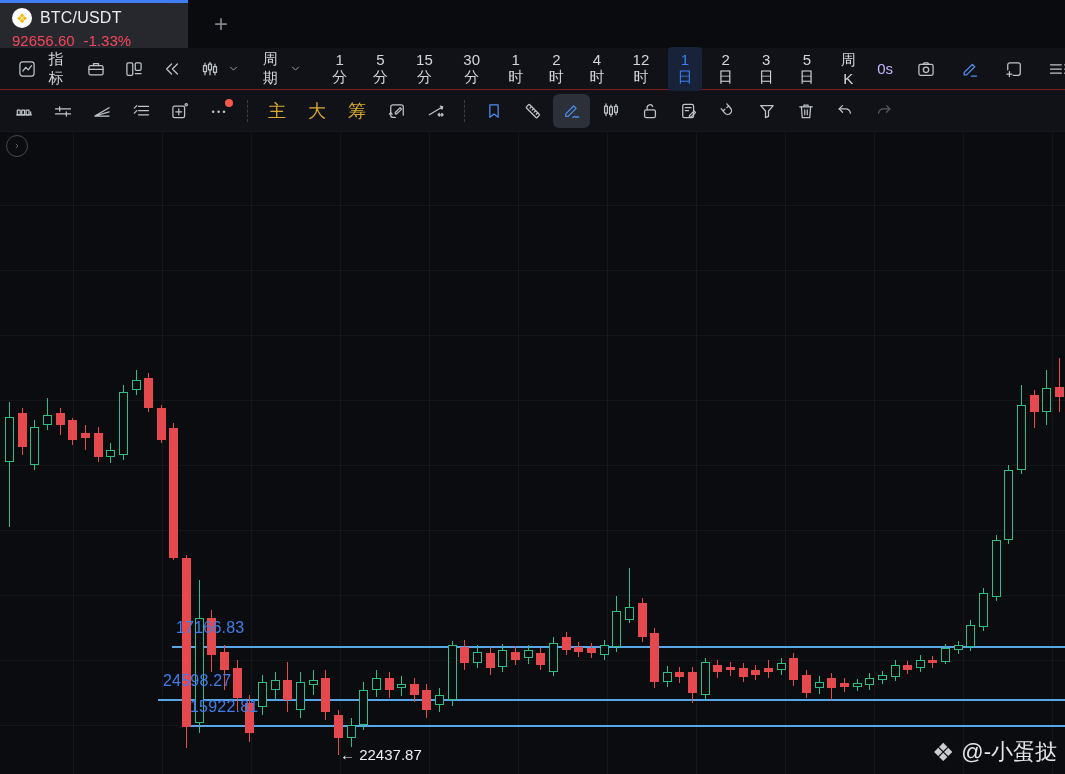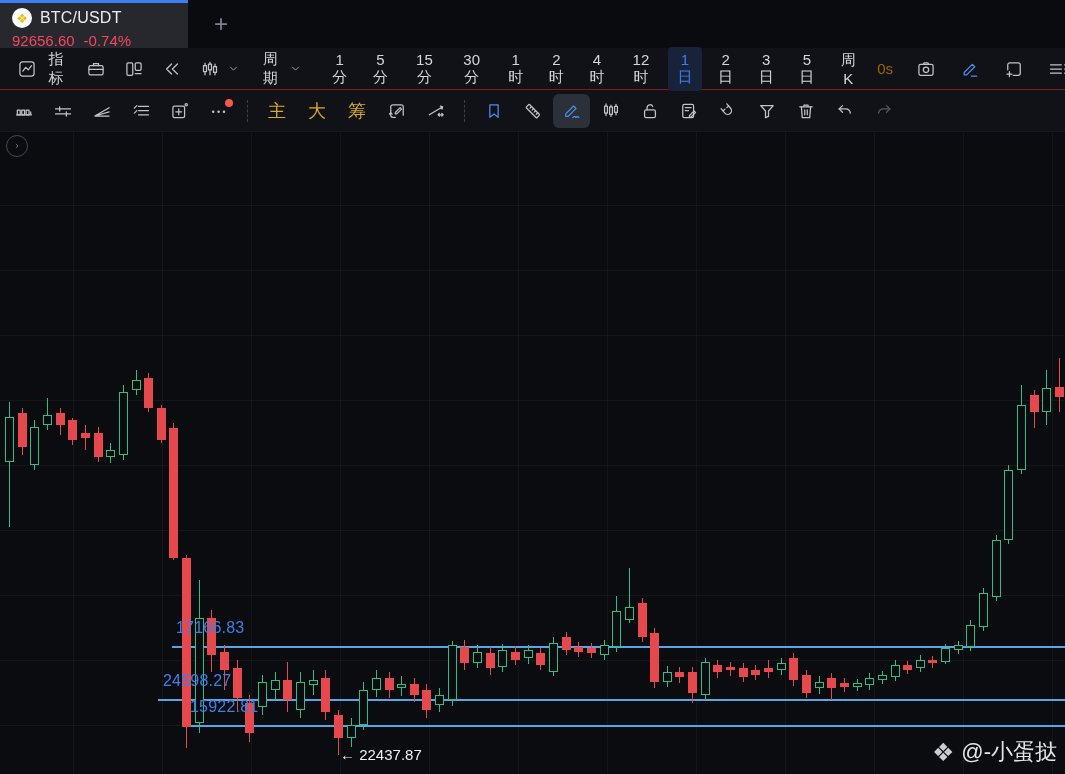--- a/index.html
+++ b/index.html
@@ -25,21 +25,21 @@
   .row2{height:42px;background:#111217;display:flex;align-items:center;padding-left:8px;border-bottom:1px solid #7f1d1d;}
   .row3{height:42px;background:#111217;display:flex;align-items:center;padding-left:4px;border-bottom:1px solid #16181d;}
   .r2btn{display:flex;align-items:center;gap:7px;background:none;border:none;color:#d3d6db;font-size:15px;padding:0 9px;height:32px;cursor:pointer;border-radius:4px;}
   .r2btn svg{flex:none;}
   svg.i{width:20px;height:20px;stroke:#bfc4cb;fill:none;stroke-width:1.5;stroke-linecap:round;stroke-linejoin:round;}
   svg.sm{width:13px;height:13px;stroke:#9aa0a8;fill:none;stroke-width:1.8;stroke-linecap:round;}
   .tfs{display:flex;align-items:center;margin-left:8px;}
   .tf{background:none;border:none;color:#d3d6db;font-size:15px;padding:4px 8px;margin:0 3px;border-radius:4px;cursor:pointer;}
   .tf.sel{color:var(--accent);background:#182339;}
   .r2right{margin-left:auto;display:flex;align-items:center;gap:6px;}
-  .countdown{color:#a16207;font-size:15px;padding:0 8px;}
+  .countdown{color:#c4b5fd;font-size:15px;padding:0 8px;}
   .t3{width:37px;height:34px;display:flex;align-items:center;justify-content:center;background:none;border:none;border-radius:6px;margin:0 1px;cursor:pointer;position:relative;}
   .t3.sel{background:#2c3039;}
   .t3.blue svg{stroke:#4C8DF0;}
   .gold{color:var(--gold);font-size:18px;width:40px;text-align:center;background:none;border:none;cursor:pointer;font-family:inherit;}
   .vdiv{width:0;height:22px;border-left:1px dashed #3a3e47;margin:0 9px;}
   .dot{position:absolute;top:5px;right:4px;width:8px;height:8px;border-radius:50%;background:#F6584C;}
   .dim{opacity:.4;}
   
   #chart{position:absolute;left:0;top:132px;width:1065px;height:642px;background:#0b0c10;overflow:hidden;cursor:crosshair;}
   .gv{position:absolute;top:0;bottom:0;width:1px;background:rgba(255,255,255,.045);z-index:1;}
@@ -61,21 +61,21 @@
 <body>
 
 <div class="tabbar">
   <div class="tab">
     <div class="tabline1">
       <span class="logo">❖</span>
       <span class="sym">BTC/USDT</span>
     </div>
     <div class="tabline2">
       <span>92656.60</span>
-      <span>-0.74%</span>
+      <span>-1.33%</span>
     </div>
   </div>
   <button class="newtab">+</button>
 </div>
 
 <div class="row2">
   <button class="r2btn">
     <svg class="i" viewBox="0 0 24 24">
         <rect x="3.5" y="3.5" width="17" height="17" rx="3"></rect>
         <path d="M7 14.5 10.5 10l3 3L17.5 8"></path>

